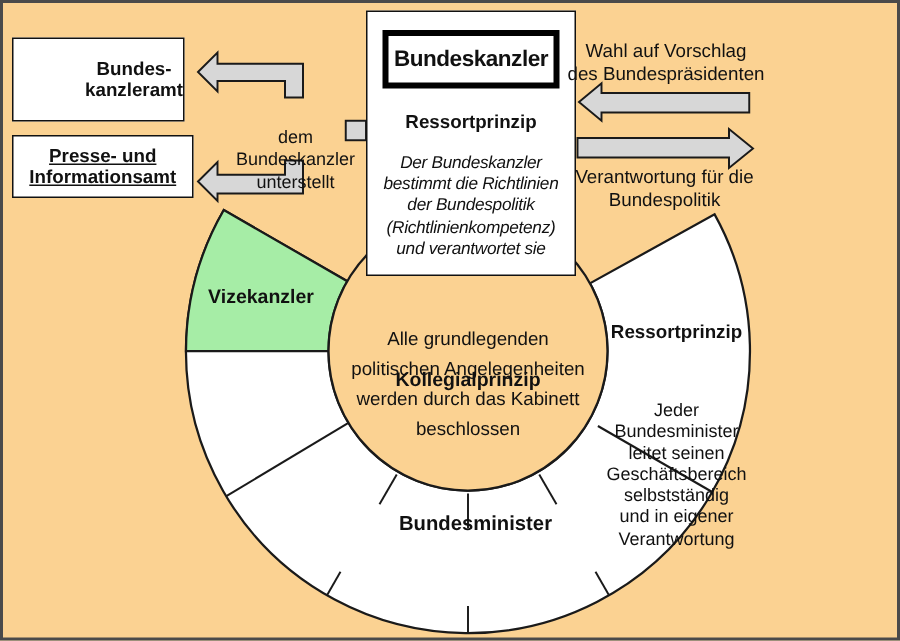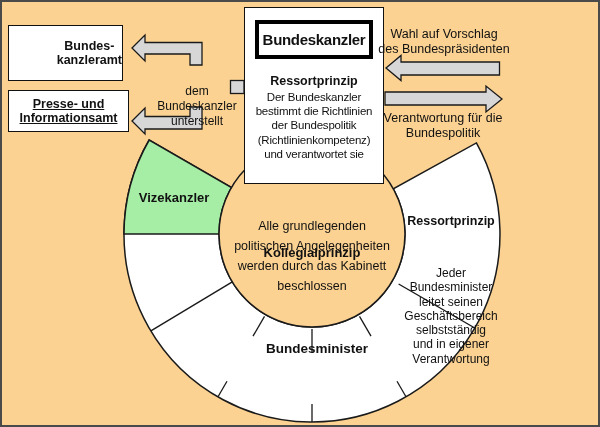--- a/index.html
+++ b/index.html
@@ -33,21 +33,21 @@
   }
   .titleBox{
     box-sizing:border-box;
     margin-top:12px;
     width:118px;height:39px;
     border:4px solid #000;
     display:flex;align-items:center;justify-content:center;
     font-weight:bold;font-size:15px;letter-spacing:-0.3px;white-space:pre;
   }
   .bkHeading{margin-top:15px;font-weight:bold;font-size:12.5px;white-space:pre;}
-  .bkBody{margin-top:2px;font-size:11.5px;line-height:14.2px;letter-spacing:-0.2px;white-space:pre;}
+  .bkBody{margin-top:14px;font-size:11.5px;line-height:14.2px;letter-spacing:-0.2px;white-space:pre;font-style:italic;}
   .flabel{
     position:absolute;z-index:3;
     transform:translateX(-50%);
     text-align:center;white-space:pre;
   }
   .l-dem{left:195px;top:46px;font-size:12px;line-height:15px;margin-top:36px;}
   .l-wahl{left:442px;top:25px;font-size:12.5px;line-height:15px;}
   .l-ver{left:441px;top:109px;font-size:12.5px;line-height:15px;}
   .l-viz{left:172px;top:188px;font-size:13px;font-weight:bold;}
   .l-kolh{left:310px;top:199px;font-size:13px;font-weight:bold;margin-top:44px;}

